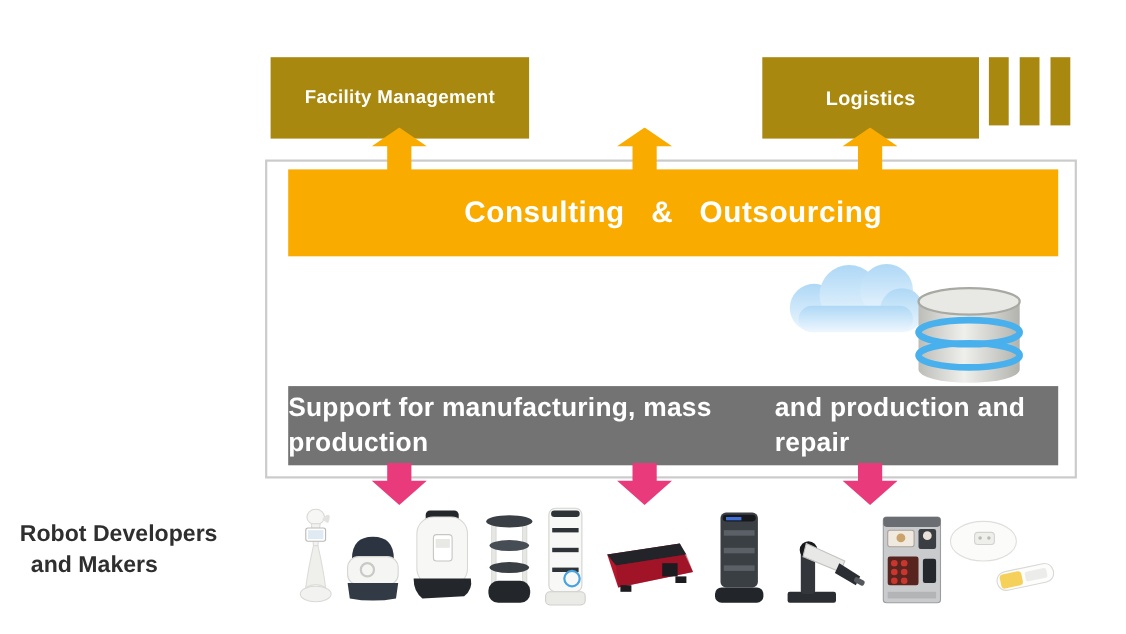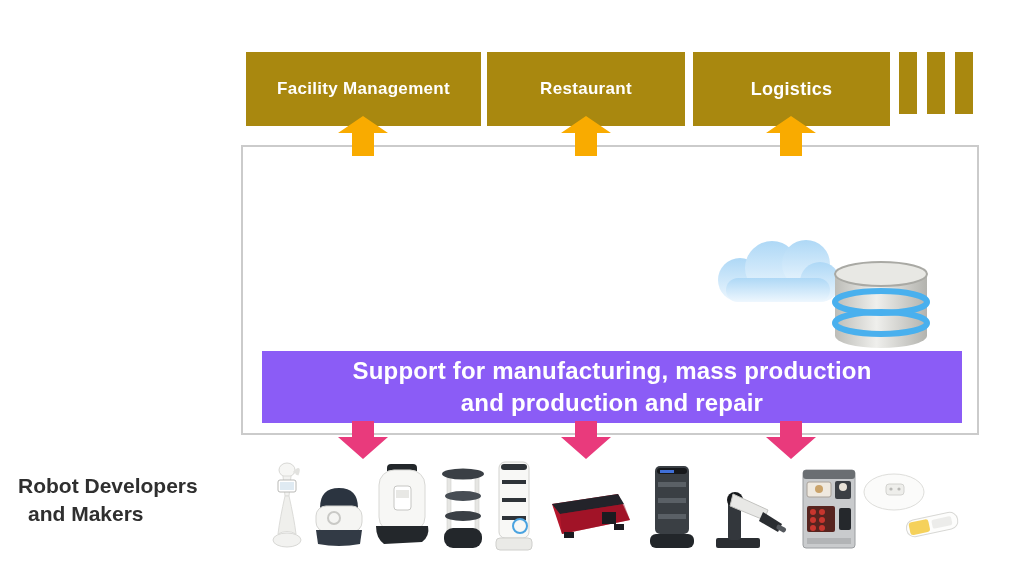--- a/index.html
+++ b/index.html
@@ -29,21 +29,21 @@
     position:absolute;left:241px;top:145px;width:738px;height:290px;
     background:#ffffff;border:2px solid #cbcbcb;box-sizing:border-box;z-index:1;
   }
   .band{
     position:absolute;left:262px;width:700px;z-index:4;
     display:flex;align-items:center;justify-content:center;
     color:#ffffff;font-weight:bold;
   }
   .band.consulting{top:154px;height:79px;background:#f9ab00;font-size:27px;word-spacing:16px;letter-spacing:0.5px;}
   .band.platform{top:252px;height:77px;background:#40d4e2;font-size:27px;letter-spacing:0.5px;}
-  .band.support{top:351px;height:72px;background:#8b5cf6;flex-direction:column;font-size:24px;line-height:32px;letter-spacing:0.2px;}
+  .band.support{top:351px;height:72px;background:#737373;flex-direction:row;font-size:24px;line-height:32px;letter-spacing:0.2px;}
   
   .arrow{position:absolute;z-index:6;}
   .arrow-up-1{left:338px;top:116px;}
   .arrow-up-2{left:561px;top:116px;}
   .arrow-up-3{left:766px;top:116px;}
   .arrow-dn-1{left:338px;top:421px;}
   .arrow-dn-2{left:561px;top:421px;}
   .arrow-dn-3{left:766px;top:421px;}
   
   .cloud{position:absolute;left:698px;top:234px;z-index:7;}
@@ -72,42 +72,42 @@
 </style>
 </head>
 <body>
 
 <div id="stage">
 
 
   <div class="goldbox fm">
     <span>Facility Management</span>
   </div>
-  <div class="goldbox rest">
-    <span>Restaurant</span>
-  </div>
   <div class="goldbox log">
     <span>Logistics</span>
   </div>
   <div class="goldbar b1"></div>
   <div class="goldbar b2"></div>
   <div class="goldbar b3"></div>
 
   <div class="frame"></div>
 
   <svg class="arrow arrow-up-1" width="50" height="40">
       <polygon points="25,0 50,17 36,17 36,40 14,40 14,17 0,17" fill="#f9ab00"></polygon>
     </svg>
   <svg class="arrow arrow-up-2" width="50" height="40">
       <polygon points="25,0 50,17 36,17 36,40 14,40 14,17 0,17" fill="#f9ab00"></polygon>
     </svg>
   <svg class="arrow arrow-up-3" width="50" height="40">
       <polygon points="25,0 50,17 36,17 36,40 14,40 14,17 0,17" fill="#f9ab00"></polygon>
     </svg>
 
+  <div class="band consulting">
+    <span>Consulting &amp; Outsourcing</span>
+  </div>
   <div class="band support">
     <span>Support for manufacturing, mass production</span>
     <span>and production and repair</span>
   </div>
 
   <svg class="cloud" width="152" height="72" viewBox="0 0 152 72">
     <defs>
       <linearGradient id="cg" x1="0" y1="0" x2="0" y2="1">
         <stop offset="0" stop-color="#aed8f6"></stop>
           <stop offset="1" stop-color="#eef7fe"></stop>

